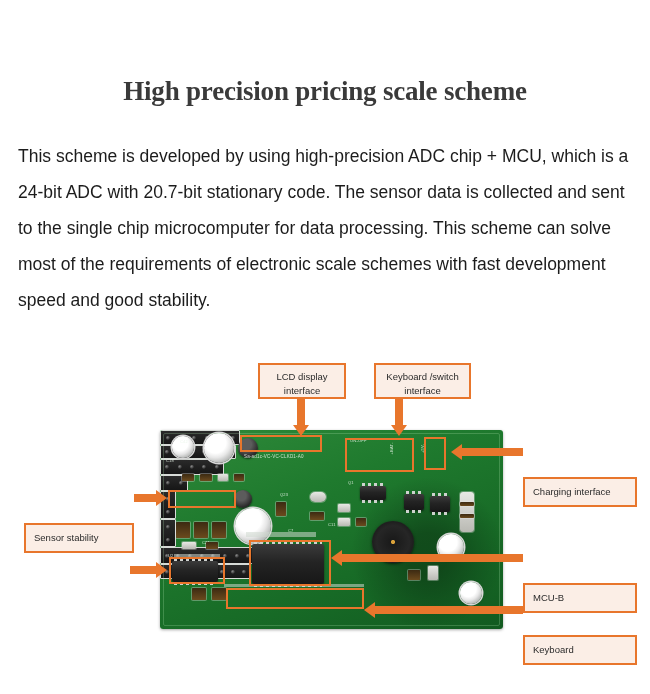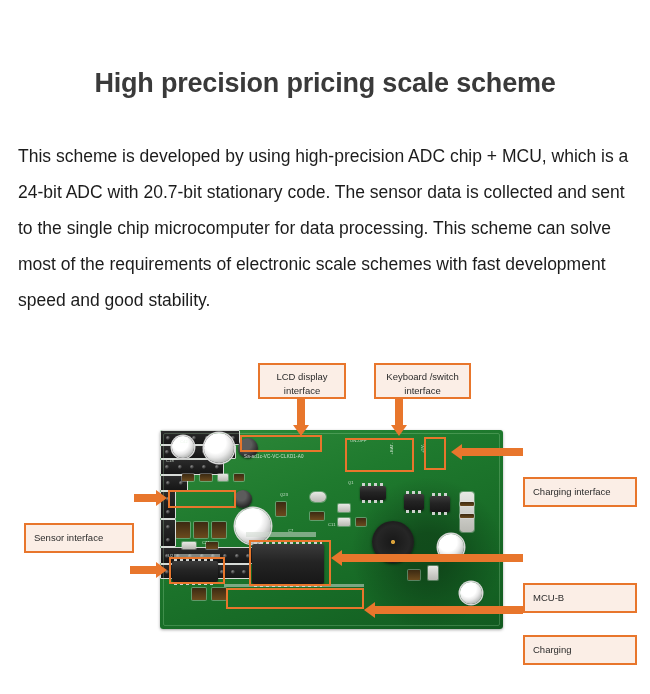--- a/index.html
+++ b/index.html
@@ -7,24 +7,25 @@
     width:650px;height:694px;
     background:#ffffff;
     font-family:"Liberation Sans", sans-serif;
     overflow:hidden;
     position:relative;
   }
   .page{position:relative;width:650px;height:694px;}
 
   
   .title{
-    position:absolute;left:0;top:68px;width:650px;
+    position:absolute;left:0;top:76px;width:650px;
     text-align:center;
     font-size:27px;font-weight:bold;letter-spacing:-0.2px;
     color:#3a3a3a;
+    font-family:Liberation Serif, serif;
   }
   .body-copy{
     position:absolute;left:18px;top:138px;width:620px;
     font-size:17.5px;line-height:36px;color:#1c1c1c;
   }
   .body-copy p{margin:0;}
 
   
   .diagram{position:absolute;left:12px;top:352px;width:650px;height:300px;}
 
@@ -260,34 +261,34 @@
     <div class="bar" style="left:383px;top:47px;width:8px;height:27px;"></div>
     <div class="arrow-down" style="left:379px;top:73px;"></div>
 
     <div class="callout mid" style="left:511px;top:85px;width:114px;height:30px;">
       <span>Charging interface</span>
     </div>
     <div class="bar" style="left:450px;top:96px;width:61px;height:8px;"></div>
     <div class="arrow-left" style="left:439px;top:92px;"></div>
 
     <div class="callout mid" style="left:12px;top:131px;width:110px;height:30px;">
-      <span>Sensor interface</span>
+      <span>Sensor stability</span>
     </div>
     <div class="bar" style="left:122px;top:142px;width:22px;height:8px;"></div>
     <div class="arrow-right" style="left:144px;top:138px;"></div>
 
     <div class="bar" style="left:118px;top:214px;width:26px;height:8px;"></div>
     <div class="arrow-right" style="left:144px;top:210px;"></div>
 
     <div class="callout mid" style="left:511px;top:191px;width:114px;height:30px;">
       <span>MCU-B</span>
     </div>
     <div class="bar" style="left:330px;top:202px;width:181px;height:8px;"></div>
     <div class="arrow-left" style="left:319px;top:198px;"></div>
 
     <div class="callout mid" style="left:511px;top:243px;width:114px;height:30px;">
-      <span>Charging</span>
+      <span>Keyboard</span>
     </div>
     <div class="bar" style="left:363px;top:254px;width:148px;height:8px;"></div>
     <div class="arrow-left" style="left:352px;top:250px;"></div>
 
   </div>
 </div>
 
 </body></html>

